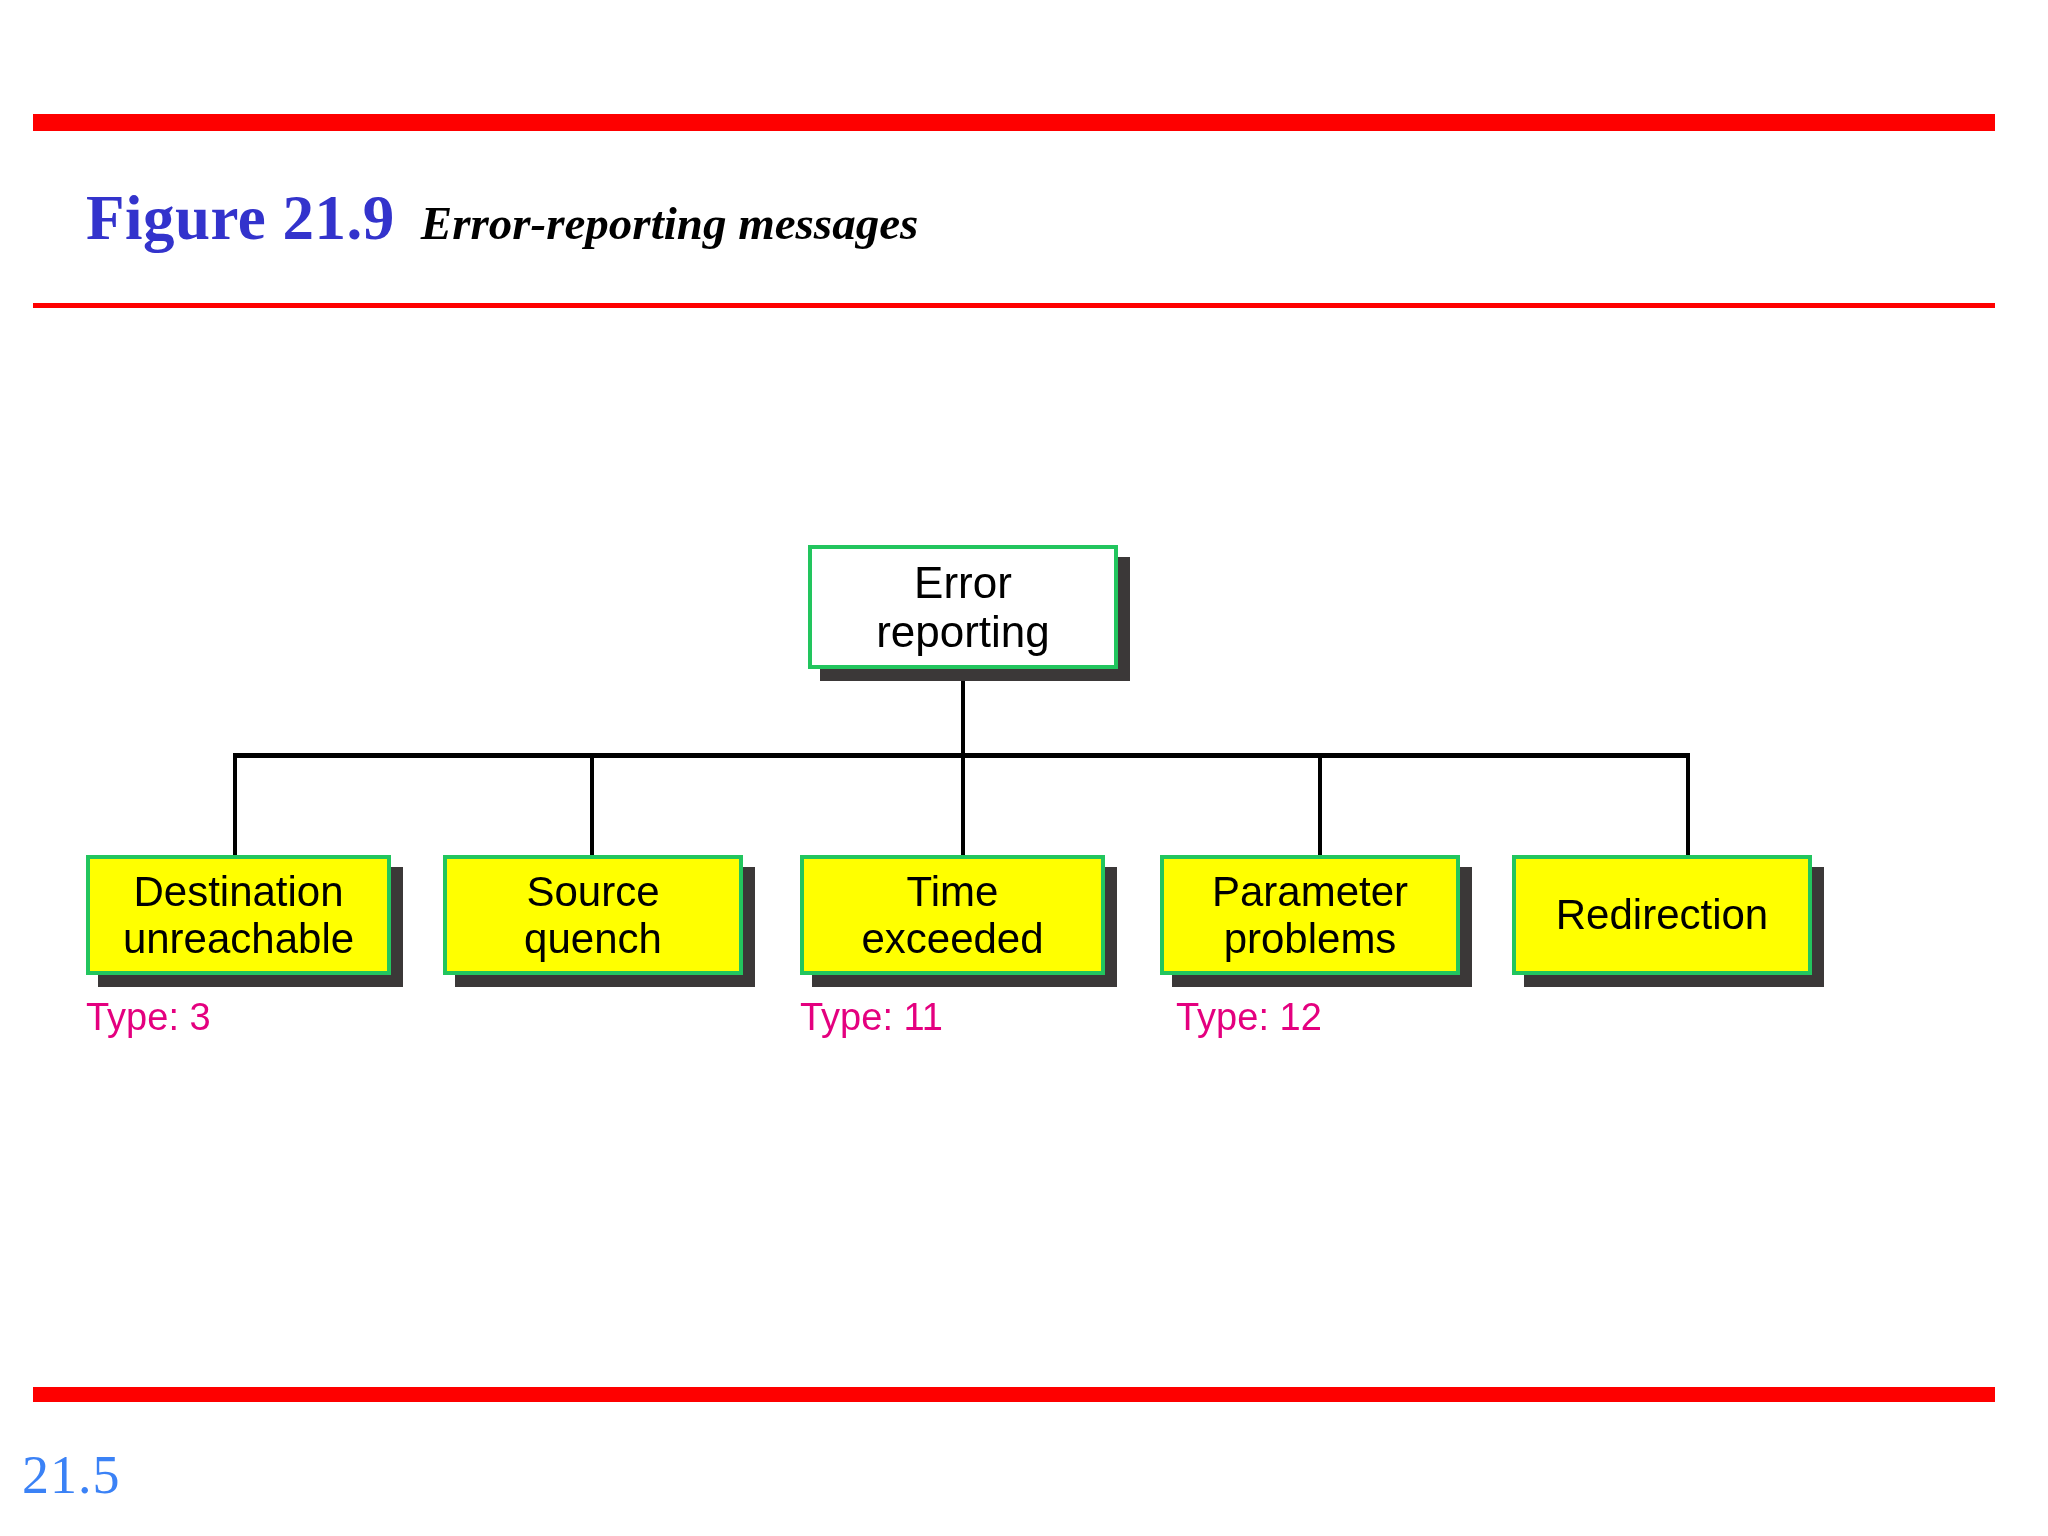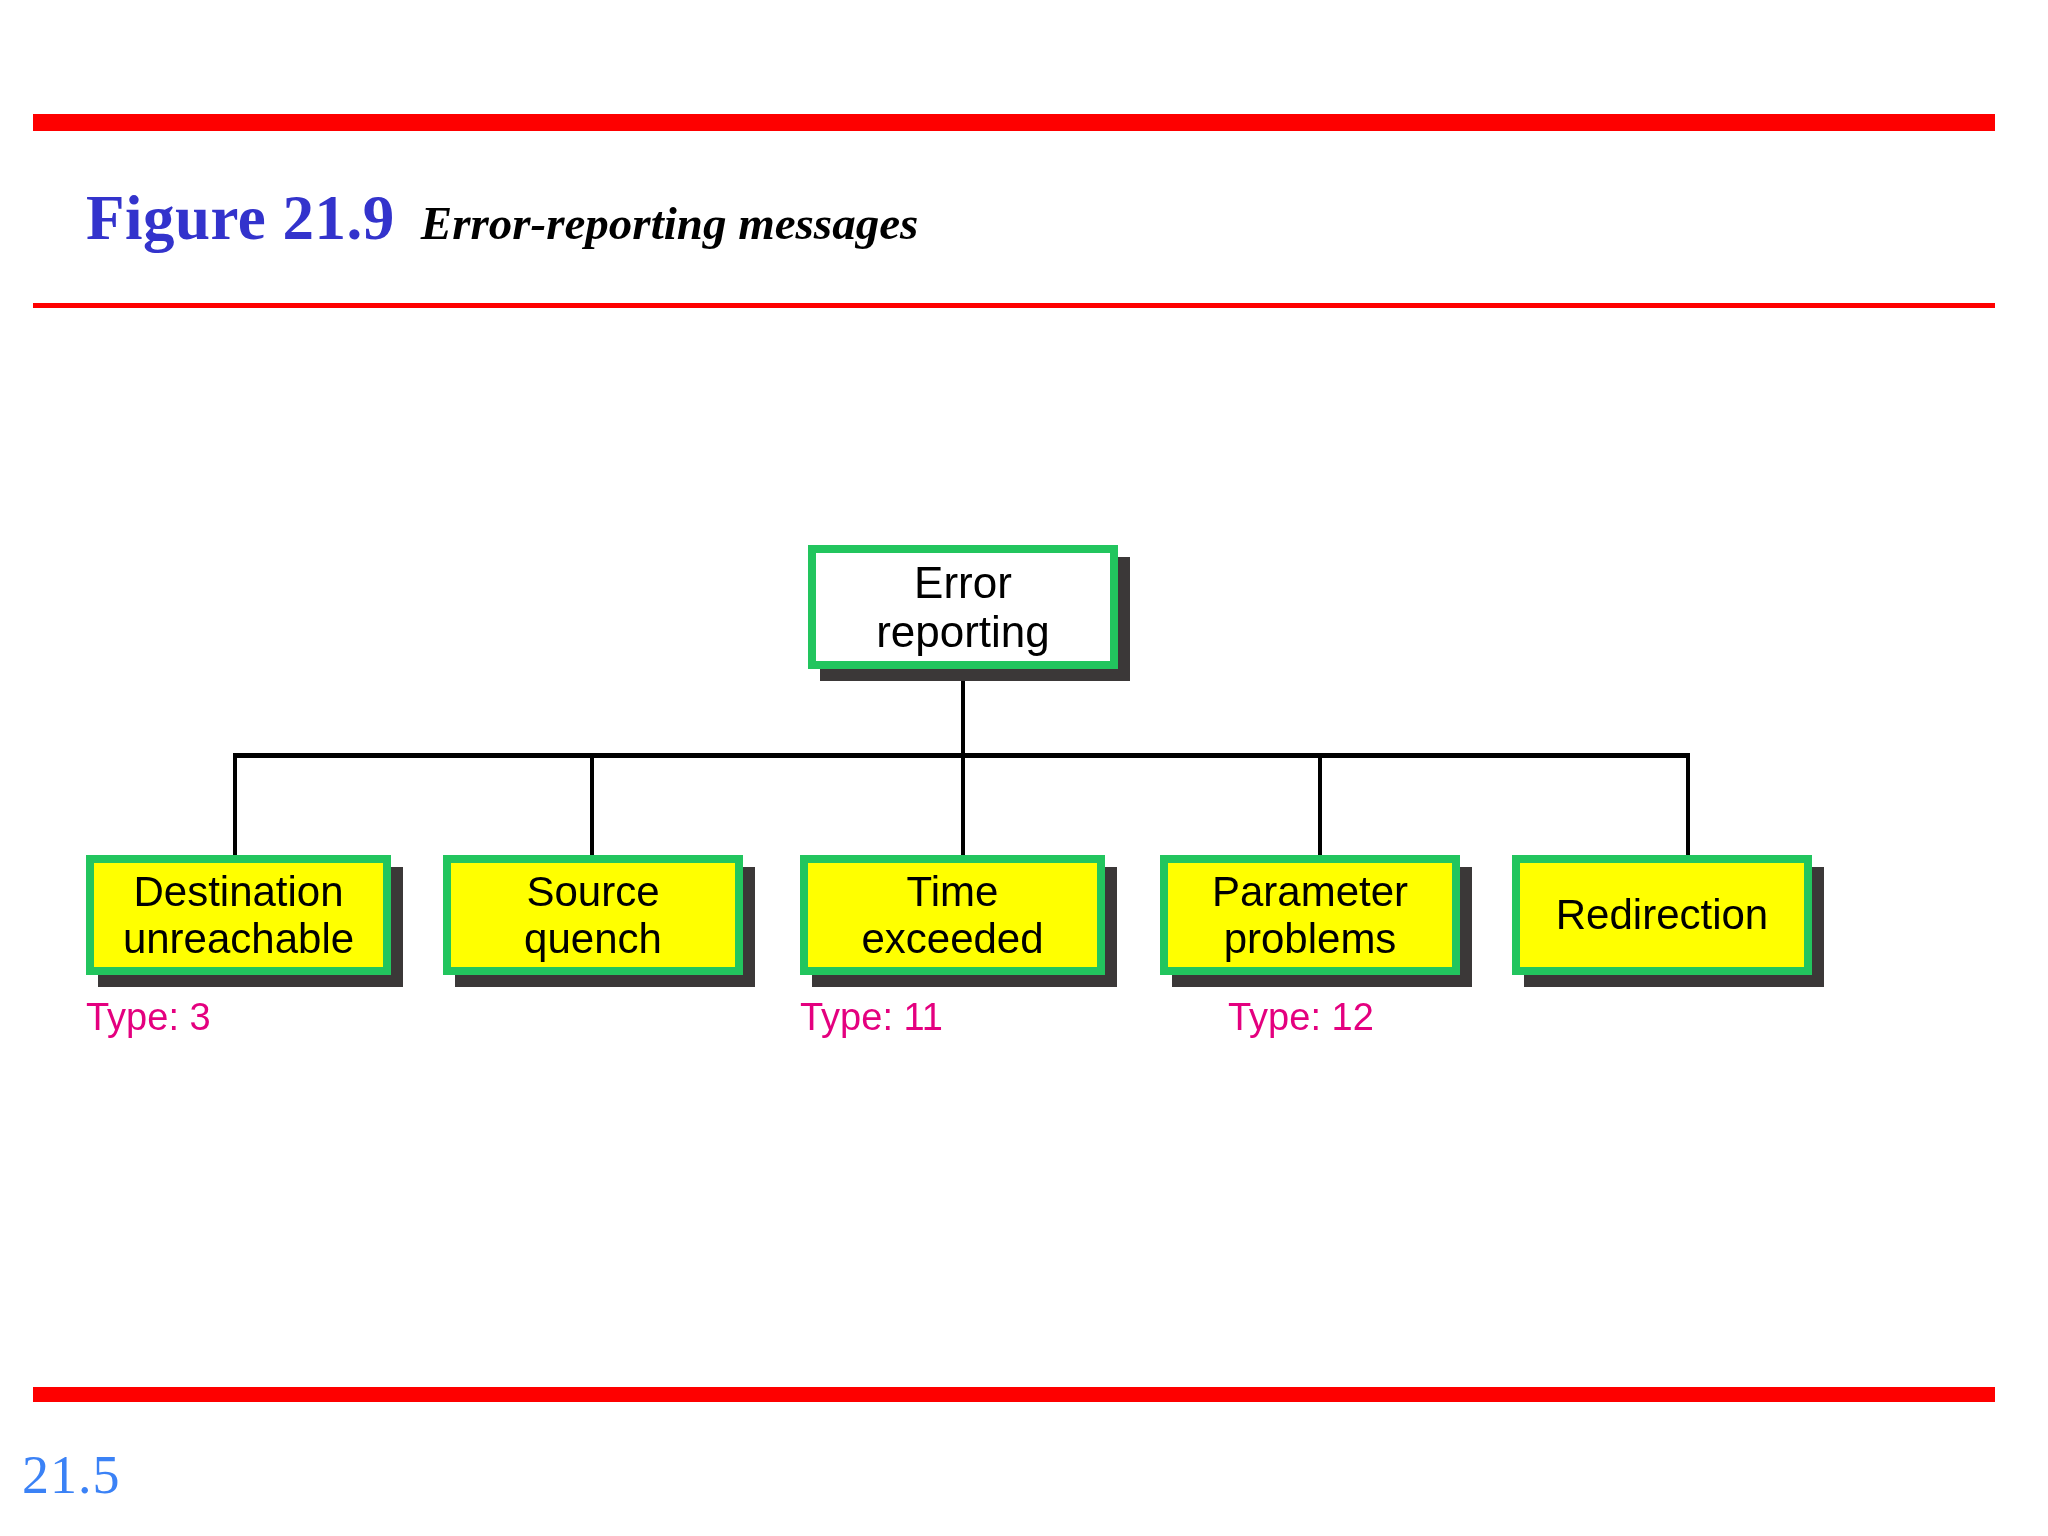--- a/index.html
+++ b/index.html
@@ -53,21 +53,21 @@
     font-size:54px;color:#3b82f6;
     letter-spacing:1px;
   }
 
   
   .diagram{position:absolute;left:0;top:0;width:2048px;height:1536px;}
 
   .node{
     position:absolute;
     box-sizing:border-box;
-    border:8px solid #22c55e;
+    border:4px solid #22c55e;
     display:flex;
     flex-direction:column;
     align-items:center;
     justify-content:center;
     font-family:"Liberation Sans", sans-serif;
     color:#000000;
     line-height:1.12;
     z-index:3;
   }
   .node .ln{display:block;}
@@ -112,21 +112,21 @@
     width:305px;
     text-align:left;
     font-family:"Liberation Sans", sans-serif;
     font-size:38px;
     color:#e4007f;
     z-index:3;
   }
   .t1{left:86px;}
   .t2{left:441px;width:300px;}
   .t3{left:800px;}
-  .t4{left:1228px;width:300px;}
+  .t4{left:1176px;width:300px;}
   .t5{left:1512px;width:300px;}
 
   
   .conn{position:absolute;background:#000000;z-index:1;}
   .conn-stem{left:961px;top:669px;width:4px;height:88px;}
   .conn-bus {left:233px;top:753px;width:1457px;height:5px;}
   .drop{top:757px;width:4px;height:100px;}
   .d1{left:233px;}
   .d2{left:590px;}
   .d3{left:961px;}

